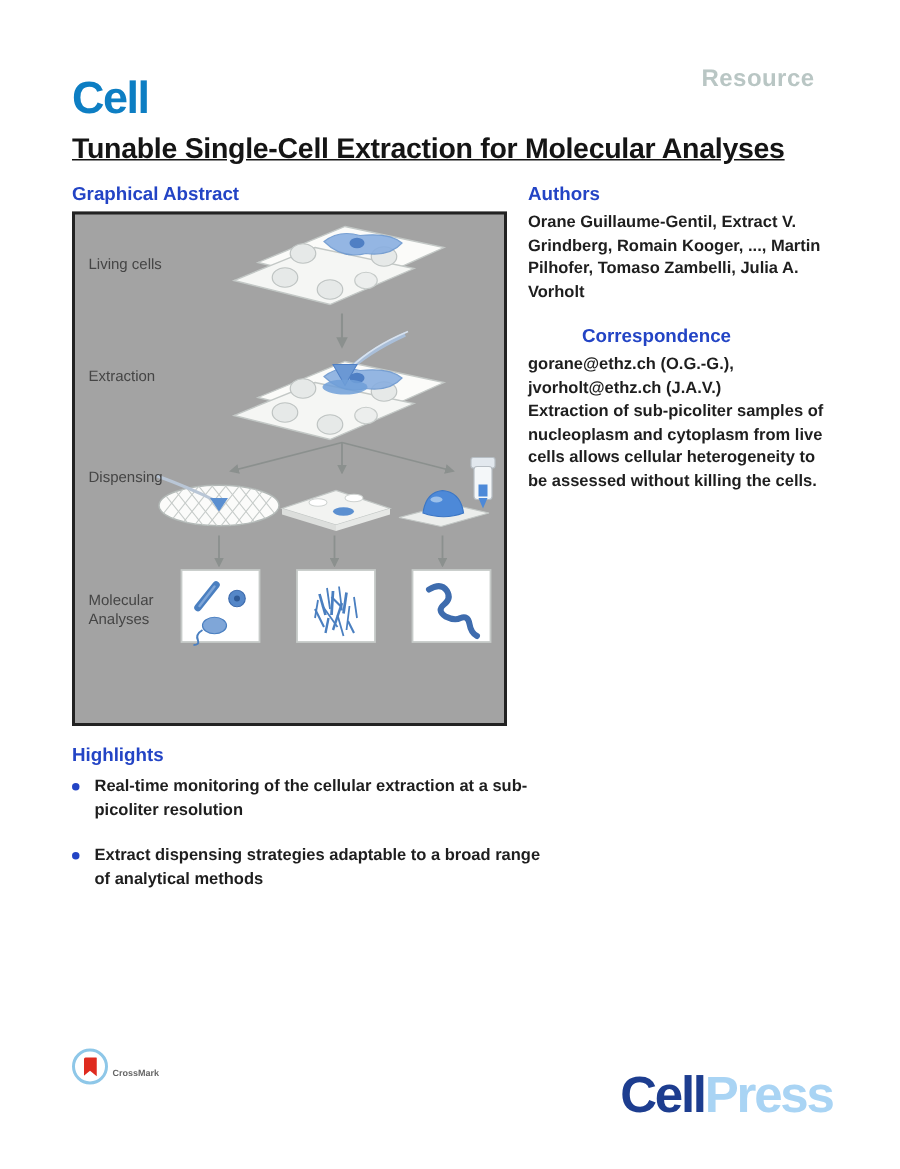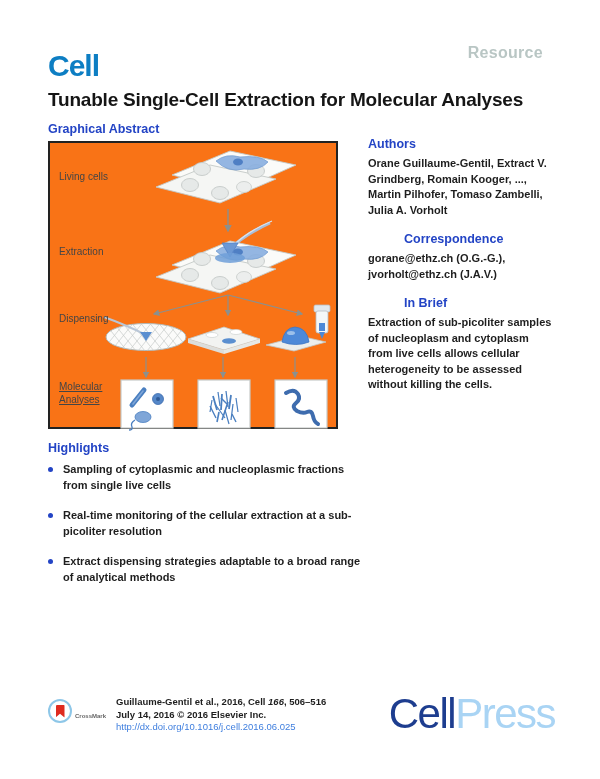--- a/index.html
+++ b/index.html
@@ -2,51 +2,51 @@
 <html><head>
 <meta charset="utf-8">
 <style>
   * { margin:0; padding:0; box-sizing:border-box; }
   html,body { width:600px; height:779px; background:#ffffff; font-family:"Liberation Sans", sans-serif; position:relative; overflow:hidden; }
 
   .resource { position:absolute; top:44px; right:57px; font-size:16px; font-weight:700; color:#b9c6c4; letter-spacing:0.3px;text-align:center; }
 
   .cell-logo { margin:50px 0 0 48px; font-size:30px; font-weight:800; color:#0d7ec3; letter-spacing:-1px; line-height:32px; }
 
-  .paper-title { margin:6px 68px 0 48px; width:480px; font-size:19px; line-height:23px; font-weight:800; color:#151515; letter-spacing:-0.2px; }
-
-  .columns { display:flex; margin:11px 45px 0 48px; gap:30px; }
+  .paper-title { margin:6px 68px 0 48px; width:480px; font-size:19px; line-height:23px; font-weight:800; color:#151515; letter-spacing:-0.2px;text-decoration:underline; }
+
+  .columns { display:flex; margin:11px 45px 0 48px; gap:14px; }
   .col-left { width:290px; }
   .col-right { width:204px; }
 
   .sec-heading { font-size:12.5px; font-weight:700; color:#2344c5; margin-bottom:5px; }
 
-  .ga-box { width:290px; height:288px; border:2.5px solid #222222; position:relative; background:#f97316; }
+  .ga-box { width:290px; height:343px; border:2.5px solid #222222; position:relative; background:#a3a3a3; }
   .ga-box svg { position:absolute; left:0; top:0; }
   .ga-label { position:absolute; left:9px; font-size:10px; line-height:12.5px; font-weight:500; color:#454545; }
 
   .authors-block .body-text { margin-bottom:14px; }
   .body-text { font-size:11px; line-height:15.5px; font-weight:600; color:#1e1e1e; }
-  .col-right .sec-heading { margin-top:15px; }
+  .col-right .sec-heading { margin-top:0; }
   .col-right .sub { margin-top:14px;margin-left:36px; }
 
   .highlights { margin:12px 48px 0 48px; width:330px; }
   .highlights .sec-heading { margin-bottom:7px; }
   .hl-item { display:flex; gap:10px; margin-bottom:15px; }
   .hl-dot { flex:0 0 auto; width:5px; height:5px; border-radius:50%; background:#2344c5; margin-top:5px; }
   .hl-text { font-size:11px; line-height:15.5px; font-weight:600; color:#1e1e1e; width:305px; }
 
   .footer { position:absolute; left:48px; right:45px; top:696px; display:flex; align-items:flex-start; }
   .crossmark { display:flex; align-items:flex-end; gap:3px; margin-right:10px; margin-top:3px; }
   .cm-circle { width:24px; height:24px; border-radius:50%; border:2.5px solid #8ec7e8; background:#ffffff; display:flex; align-items:center; justify-content:center; }
   .cm-flag { width:9px; height:13px; background:#df2b1f; clip-path:polygon(0 0,100% 0,100% 100%,50% 72%,0 100%); border-radius:1px; }
   .cm-text { font-size:6px; font-weight:700; color:#666; margin-bottom:4px; }
   .citation { font-size:9.5px; line-height:12.5px; font-weight:600; color:#1e1e1e; }
   .doi a, .doi { color:#3e7ede; font-weight:500; text-decoration:none; }
-  .cellpress { margin-left:auto; font-size:42px; font-weight:400; letter-spacing:-1.5px; line-height:36px; margin-top:0; }
+  .cellpress { margin-left:auto; font-size:34px; font-weight:700; letter-spacing:-1.5px; line-height:36px; margin-top:16px; }
   .cp-dark { color:#1d3d8f; }
   .cp-light { color:#a9d4f4; }
 </style>
 </head>
 <body>
 
 <div class="resource">Resource</div>
 
 <div class="cell-logo">Cell</div>
 
@@ -170,67 +170,57 @@
         </g>
 
         <g transform="translate(225,237)">
           <path d="M 11,13 q 8,-5 12,1 q 3,5 -2,9 q -5,4 1,8 q 6,3 10,1 q 5,-2 6,4 q 1,6 5,8" fill="none" stroke="#3e6cae" stroke-width="4" stroke-linecap="round"></path>
         </g>
       </svg>
 
       <div class="ga-label" style="top:28px;">Living cells</div>
       <div class="ga-label" style="top:103px;">Extraction</div>
       <div class="ga-label" style="top:170px;">Dispensing</div>
-      <div class="ga-label" style="top:238px;text-decoration:underline;">
+      <div class="ga-label" style="top:252px;">
         <span>Molecular</span><br>
         <span>Analyses</span>
       </div>
     </div>
   </div>
 
   <div class="col-right">
     <div class="authors-block">
       <div class="sec-heading">Authors</div>
       <div class="body-text">Orane Guillaume-Gentil, Extract V. Grindberg, Romain Kooger, ..., Martin Pilhofer, Tomaso Zambelli, Julia A. Vorholt</div>
     </div>
 
     <div>
       <div class="sec-heading sub">Correspondence</div>
       <div class="body-text">gorane@ethz.ch (O.G.-G.), jvorholt@ethz.ch (J.A.V.)</div>
     </div>
 
     <div>
-      <div class="sec-heading sub">In Brief</div>
       <div class="body-text">Extraction of sub-picoliter samples of nucleoplasm and cytoplasm from live cells allows cellular heterogeneity to be assessed without killing the cells.</div>
     </div>
   </div>
 </div>
 
 <div class="highlights">
   <div class="sec-heading">Highlights</div>
   <div class="hl-item">
     <span class="hl-dot"></span>
-    <span class="hl-text">Sampling of cytoplasmic and nucleoplasmic fractions from single live cells</span>
-  </div>
-  <div class="hl-item">
-    <span class="hl-dot"></span>
     <span class="hl-text">Real-time monitoring of the cellular extraction at a sub-picoliter resolution</span>
   </div>
   <div class="hl-item">
     <span class="hl-dot"></span>
     <span class="hl-text">Extract dispensing strategies adaptable to a broad range of analytical methods</span>
   </div>
 </div>
 
 <div class="footer">
   <div class="crossmark">
     <div class="cm-circle">
       <div class="cm-flag"></div>
     </div>
     <div class="cm-text">CrossMark</div>
   </div>
-  <div class="citation">
-    <div><span>Guillaume-Gentil et al., 2016, Cell </span><i>166</i><span>, 506–516</span></div>
-    <div>July 14, 2016 © 2016 Elsevier Inc.</div>
-    <div class="doi">http://dx.doi.org/10.1016/j.cell.2016.06.025</div>
-  </div>
   <div class="cellpress"><span class="cp-dark">Cell</span><span class="cp-light">Press</span></div>
 </div>
 
 </body></html>

